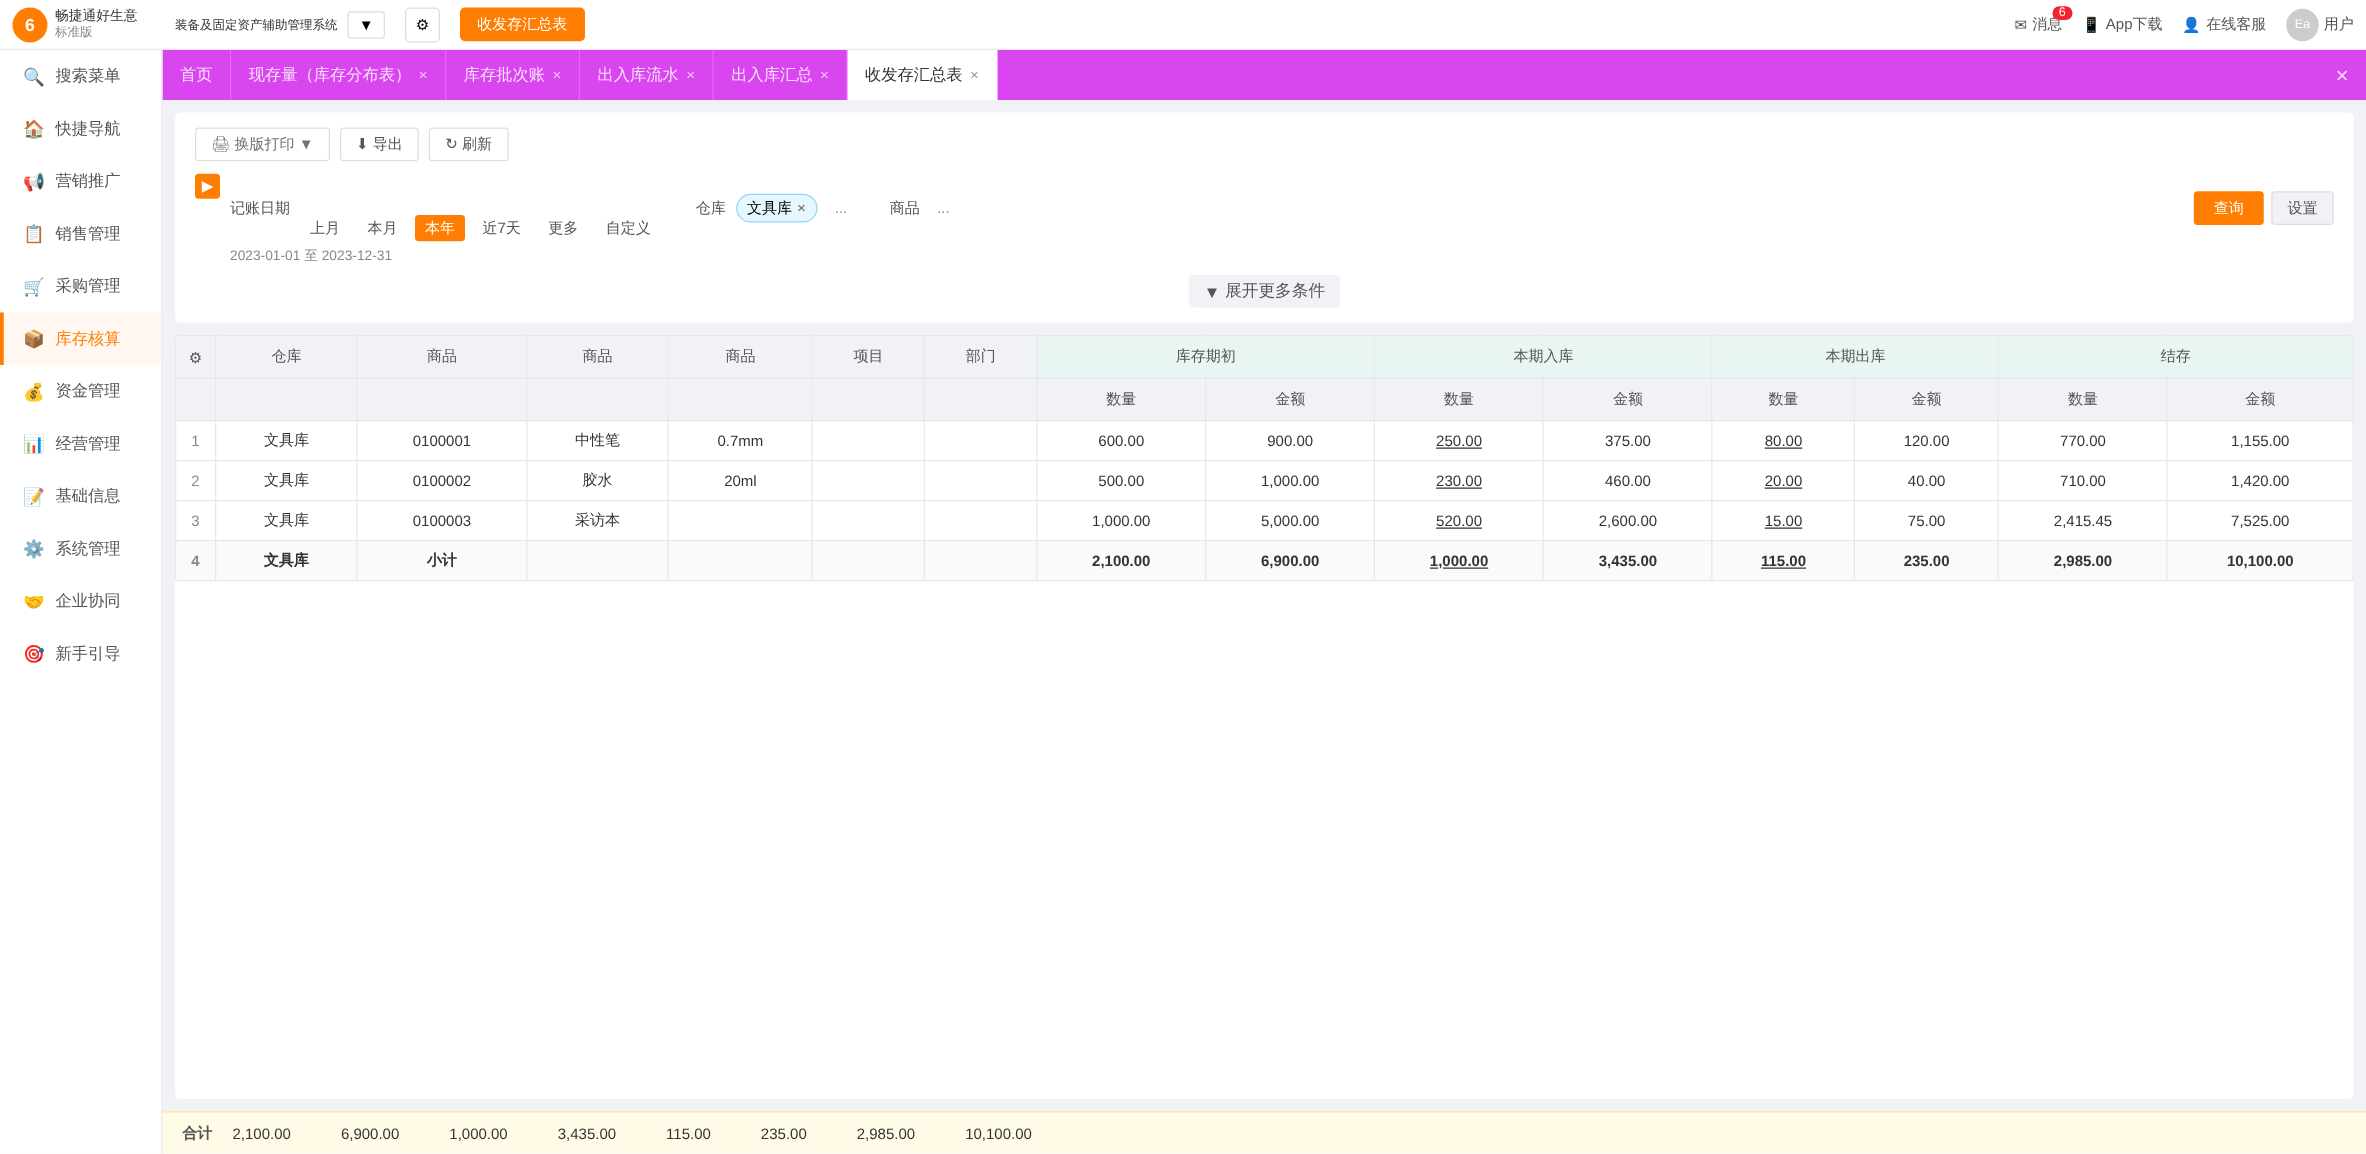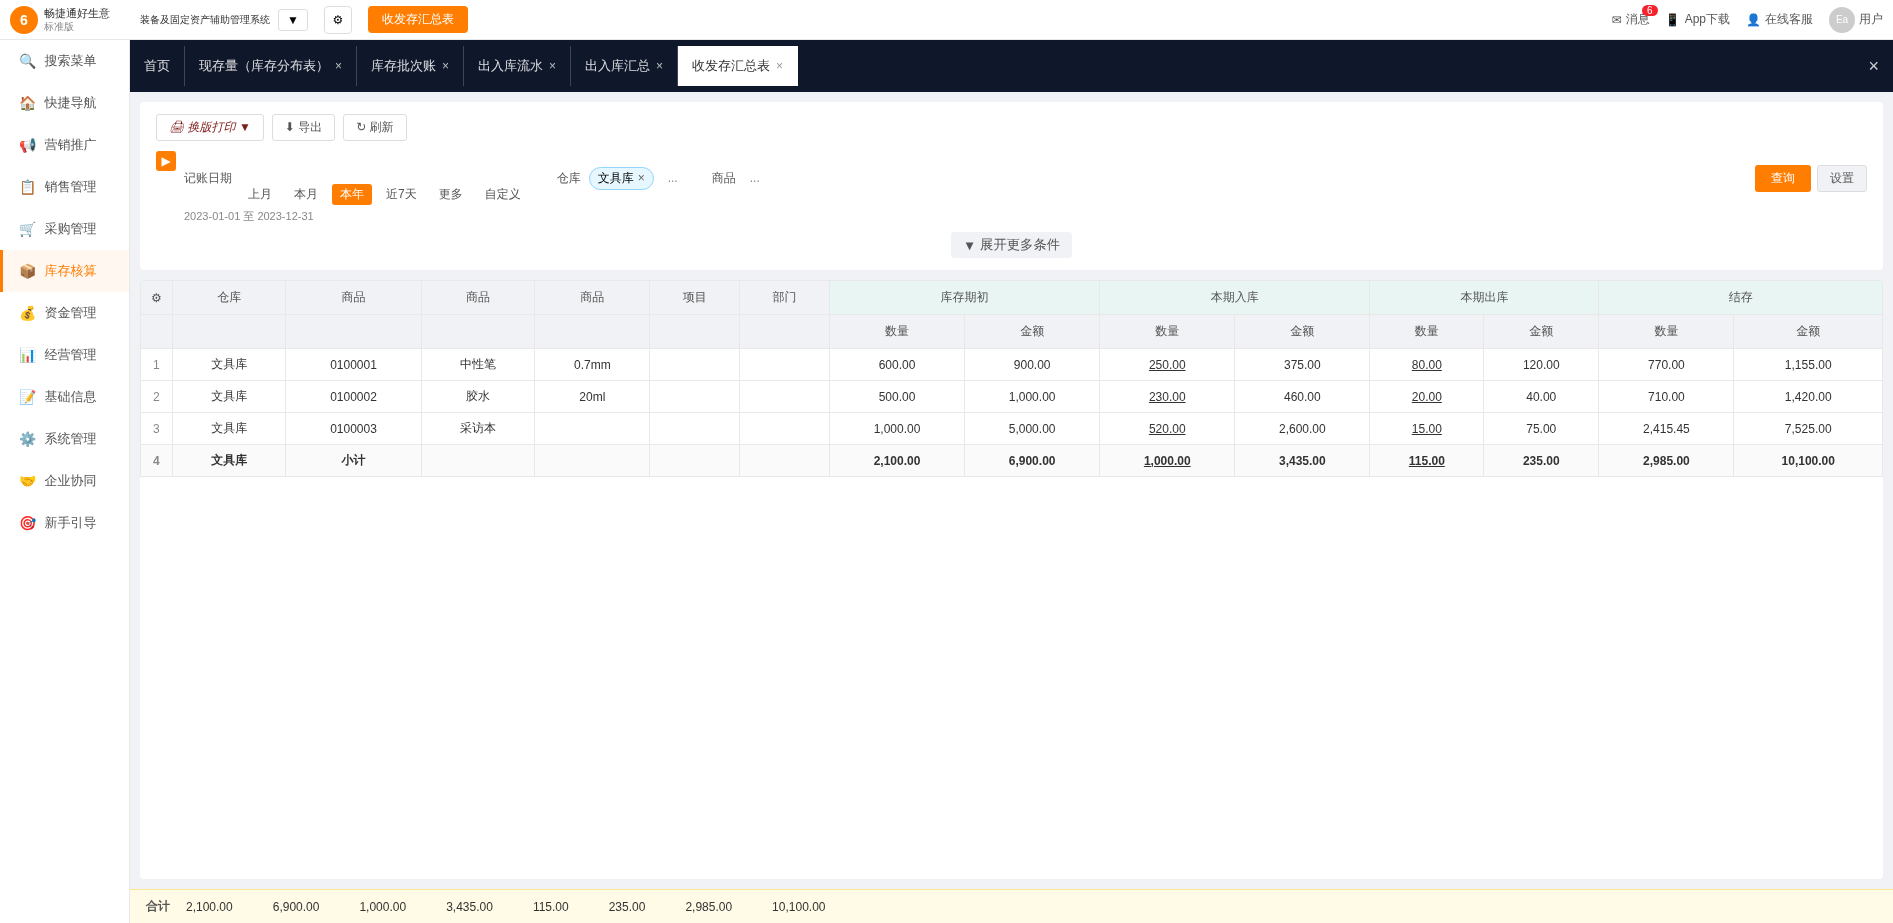--- a/index.html
+++ b/index.html
@@ -27,21 +27,21 @@
     
     .sidebar { width: 130px; background: #fff; border-right: 1px solid #e8e8e8; display: flex; flex-direction: column; overflow-y: auto; flex-shrink: 0; }
     .sidebar-item { display: flex; align-items: center; gap: 8px; padding: 12px 16px; cursor: pointer; color: #555; font-size: 13px; border-left: 3px solid transparent; }
     .sidebar-item.active { background: #fff7f0; color: #ff7d00; border-left: 3px solid #ff7d00; }
     .sidebar-icon { font-size: 14px; }
 
     
     .main-content { flex: 1; display: flex; flex-direction: column; overflow: hidden; }
 
     
-    .tab-bar { height: 52px; background: #0f172a; display: flex; align-items: center; padding: 0; flex-shrink: 0; }
+    .tab-bar { height: 40px; background: #d946ef; display: flex; align-items: center; padding: 0; flex-shrink: 0; }
     .tab-item { height: 40px; display: flex; align-items: center; padding: 0 14px; cursor: pointer; color: rgba(255,255,255,0.85); font-size: 13px; gap: 6px; border-right: 1px solid rgba(255,255,255,0.2); }
     .tab-item.active { background: #fff; color: #333; }
     .tab-close { color: rgba(255,255,255,0.7); font-size: 12px; cursor: pointer; }
     .tab-item.active .tab-close { color: #999; }
     .tab-spacer { flex: 1; }
     .tab-close-all { color: rgba(255,255,255,0.8); padding: 0 14px; cursor: pointer; font-size: 18px; }
 
     
     .page-area { flex: 1; background: #f0f2f5; overflow-y: auto; padding: 10px; display: flex; flex-direction: column; gap: 10px; }
 
@@ -52,21 +52,21 @@
     .filter-toggle { width: 20px; height: 20px; background: #ff7d00; color: white; border-radius: 3px; display: flex; align-items: center; justify-content: center; cursor: pointer; font-size: 12px; }
     .date-filter { display: flex; align-items: center; gap: 6px; }
     .date-btn { padding: 2px 8px; cursor: pointer; color: #555; border-radius: 3px; margin-top: 33px; }
     .date-btn.active { background: #ff7d00; color: white; border-radius: 3px; }
     .date-range { color: #888; font-size: 11px; }
     .warehouse-tag { background: #e6f7ff; border: 1px solid #91d5ff; padding: 2px 8px; border-radius: 12px; display: flex; align-items: center; gap: 4px; font-size: 12px; }
     .warehouse-tag .x { cursor: pointer; color: #666; }
     .more-btn { color: #888; cursor: pointer; padding: 2px 6px; }
     .expand-btn { background: #f0f2f5; border: none; padding: 4px 12px; border-radius: 3px; cursor: pointer; color: #555; display: flex; align-items: center; gap: 4px; }
     .action-btns { display: flex; align-items: center; gap: 8px; }
-    .btn-print { padding: 4px 12px; border: 1px solid #ddd; border-radius: 3px; cursor: pointer; color: #7f1d1d; background: #fff; font-size: 12px; font-style: italic; }
+    .btn-print { padding: 4px 12px; border: 1px solid #ddd; border-radius: 3px; cursor: pointer; color: #737373; background: #fff; font-size: 12px; }
     .btn-export { padding: 4px 12px; border: 1px solid #ddd; border-radius: 3px; cursor: pointer; color: #555; background: #fff; font-size: 12px; }
     .btn-refresh { padding: 4px 12px; border: 1px solid #ddd; border-radius: 3px; cursor: pointer; color: #555; background: #fff; font-size: 12px; }
     .btn-query { background: #ff7d00; color: white; padding: 4px 16px; border: none; border-radius: 3px; cursor: pointer; font-size: 12px; }
     .btn-settings { background: #f0f2f5; color: #555; padding: 4px 12px; border: 1px solid #ddd; border-radius: 3px; cursor: pointer; font-size: 12px; }
 
     
     .table-container { background: #fff; border-radius: 4px; flex: 1; overflow: auto; }
     table { width: 100%; border-collapse: collapse; font-size: 12px; }
     thead tr { background: #f0f2f5; }
     th { padding: 8px 10px; text-align: center; border: 1px solid #e8e8e8; font-weight: 500; color: #555; white-space: nowrap; }

